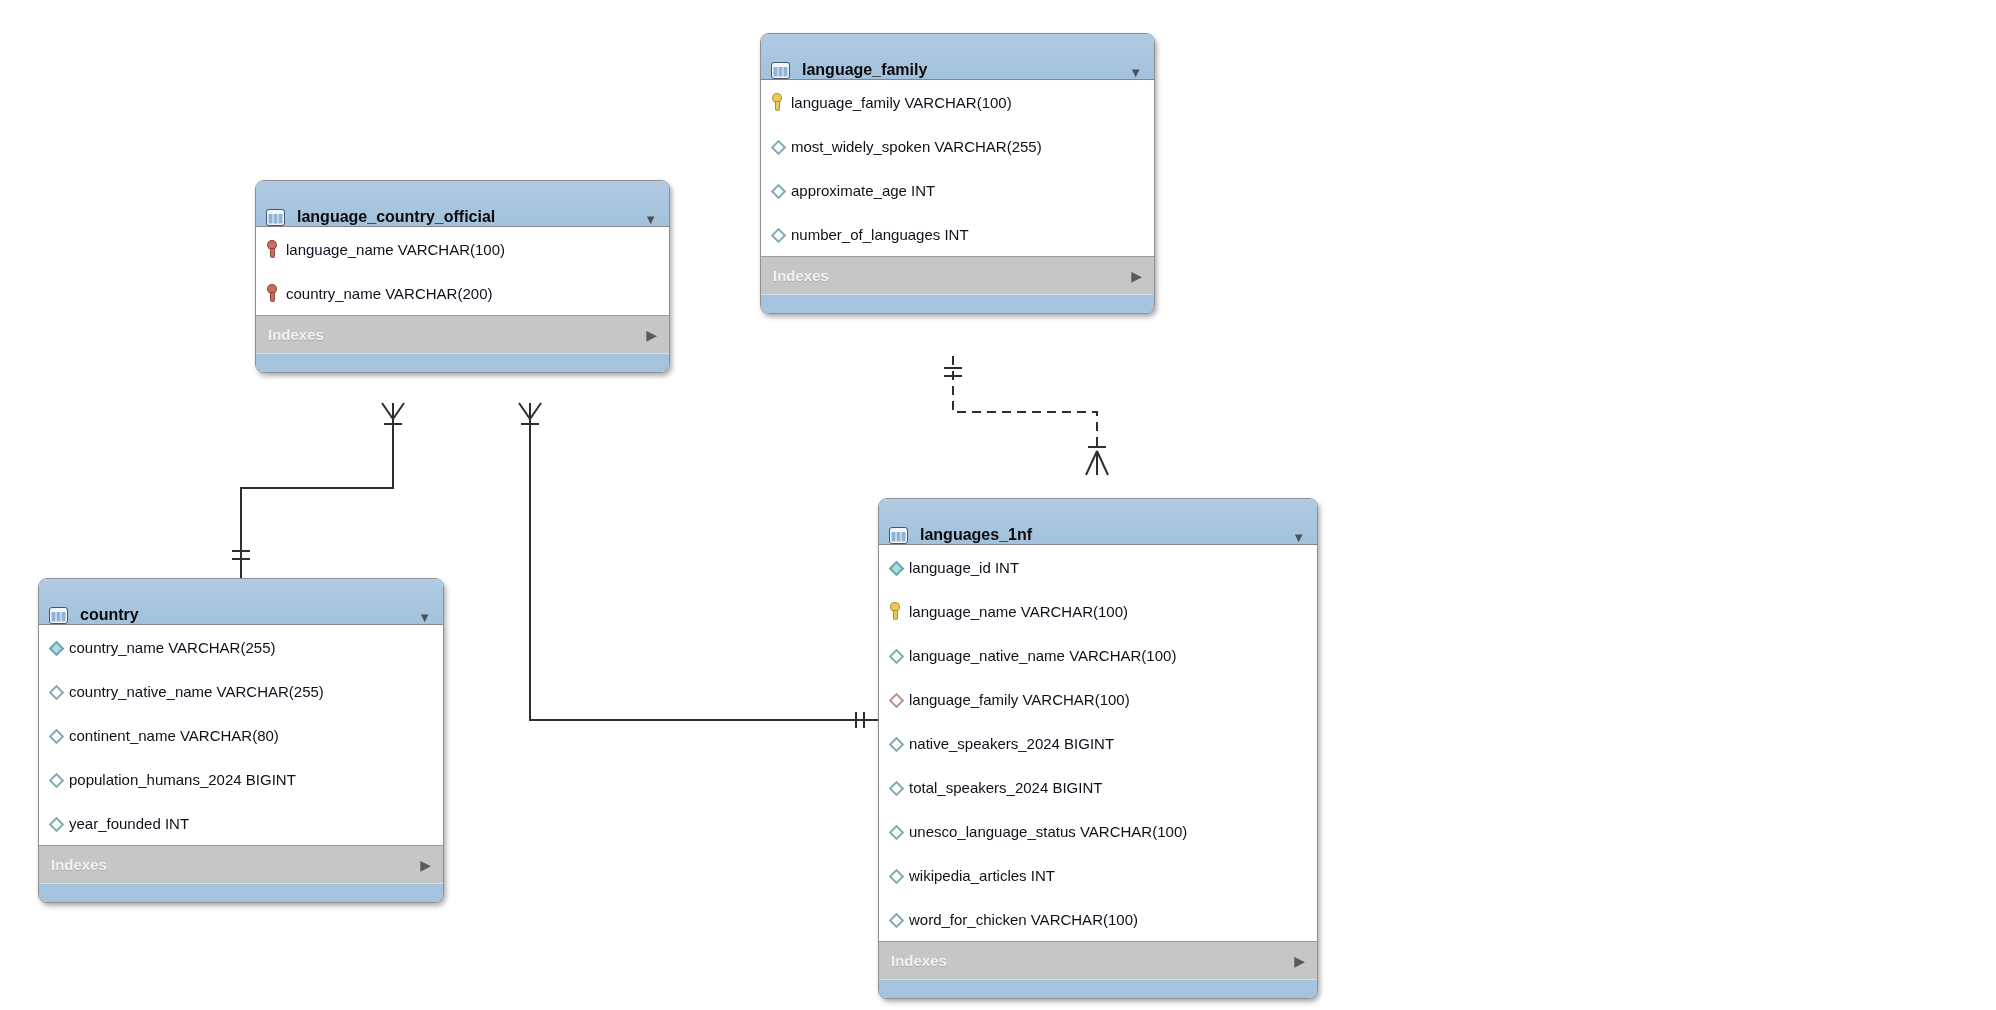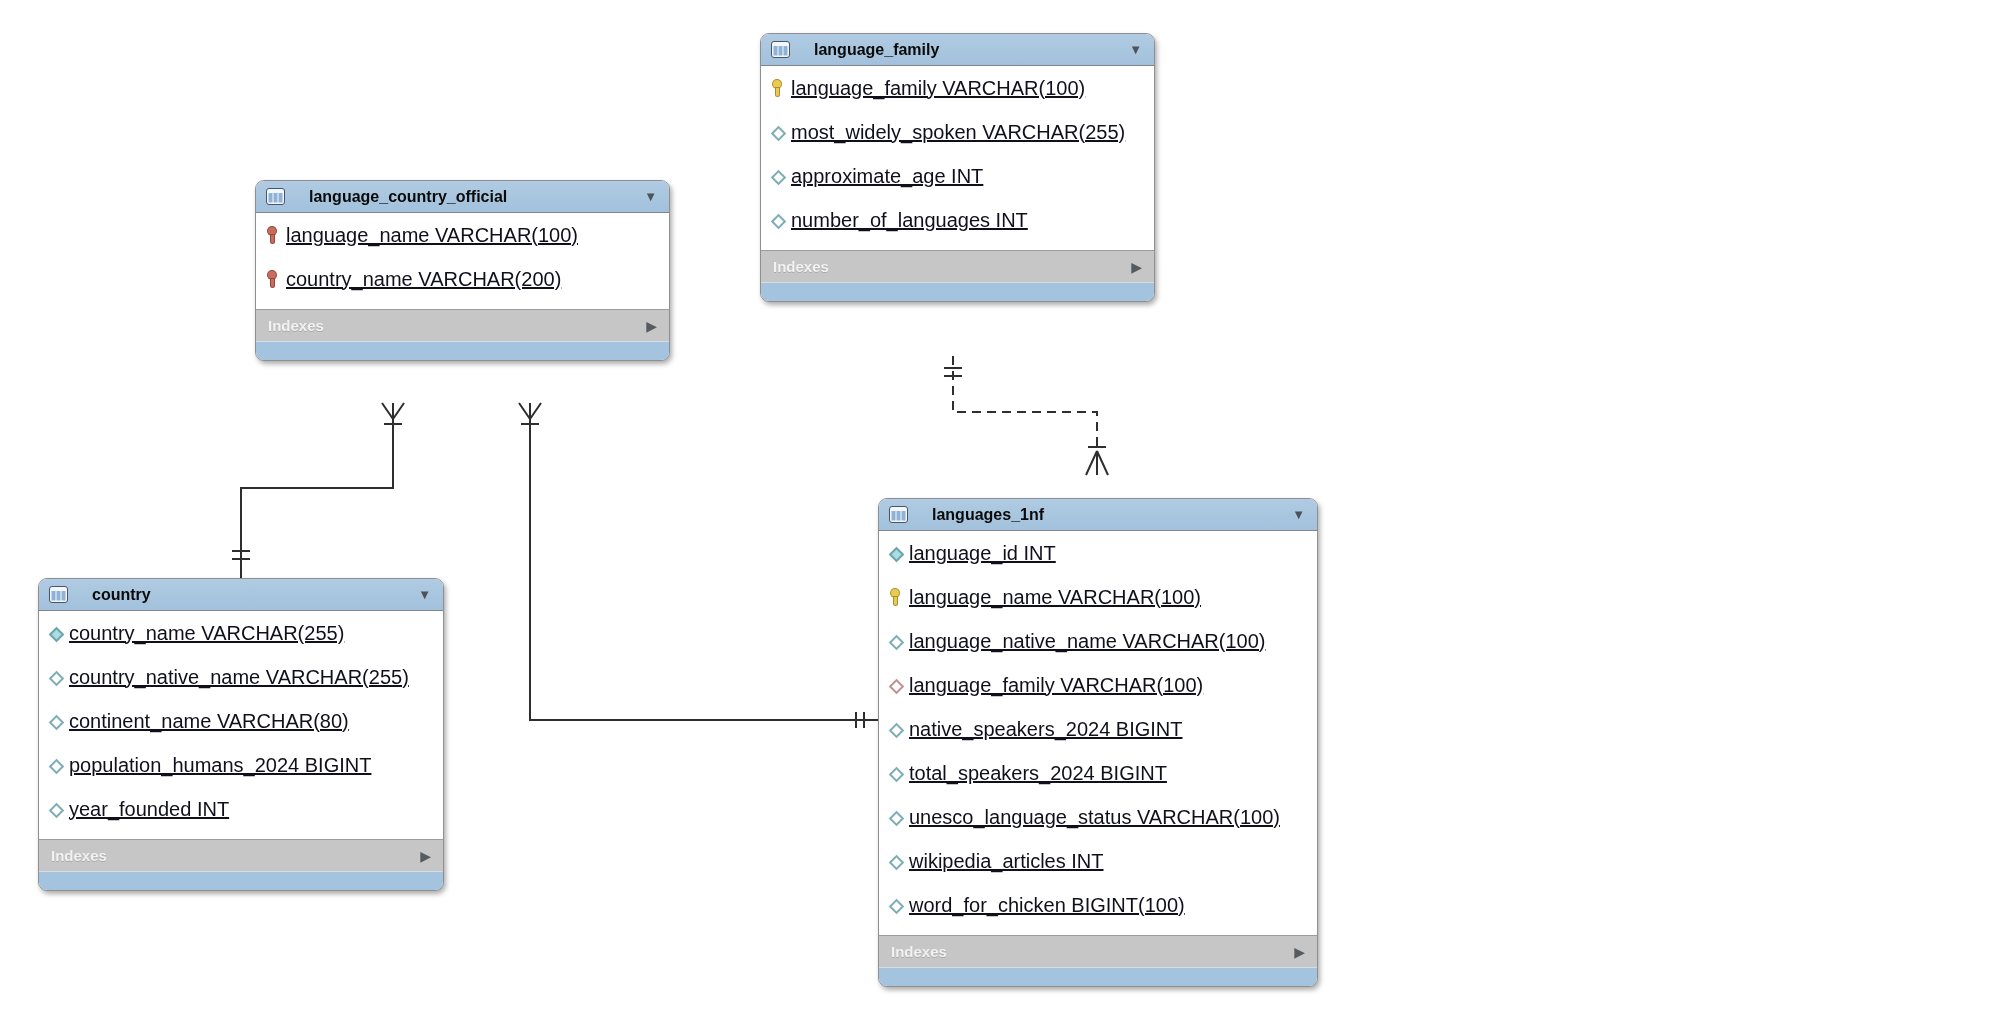--- a/index.html
+++ b/index.html
@@ -15,47 +15,47 @@
     position:absolute;z-index:1;background:#fff;
     border:1px solid #8f8f8f;border-radius:9px;
     box-shadow:2px 3px 5px rgba(40,40,40,.38);
   }
   .t-lco{left:255px;top:180px;width:413px;}
   .t-lf{left:760px;top:33px;width:393px;}
   .t-country{left:38px;top:578px;width:404px;}
   .t-l1{left:878px;top:498px;width:438px;}
 
   .hd{
-    display:flex;align-items:center;height:32px;box-sizing:border-box;
+    display:flex;align-items:flex-end;height:46px;box-sizing:border-box;
     background:linear-gradient(#b0cbe3,#a2c1dc);
     border-bottom:1px solid #84868b;border-radius:8px 8px 0 0;
-    padding:0 12px 0 10px;gap:24px;
+    padding:0 12px 0 10px;gap:12px;
   }
   .ttl{font-size:16px;font-weight:bold;color:#0a0a0a;white-space:nowrap;}
   .caret{margin-left:auto;color:#4c5258;font-size:13px;line-height:1;}
   .tico{flex:none;width:19px;height:17px;display:block;}
 
   .bd{background:#fff;}
   .row{display:flex;align-items:center;height:44px;padding-left:9px;}
-  .ct{font-size:20px;color:#10101c;white-space:nowrap;text-decoration:underline;}
+  .ct{font-size:15px;color:#10101c;white-space:nowrap;}
 
   .ic{position:relative;width:17px;height:17px;flex:none;margin-right:4px;}
   
   .ic.k::before{content:"";position:absolute;left:3px;top:0;width:8px;height:8px;border-radius:50%;}
   .ic.k::after{content:"";position:absolute;left:6px;top:8px;width:3px;height:8px;border-radius:0 0 2px 2px;}
   .ic.k-yellow::before,.ic.k-yellow::after{background:#eaca52;box-shadow:0 0 0 1px #ad8d2a;}
   .ic.k-red::before,.ic.k-red::after{background:#c76c5e;box-shadow:0 0 0 1px #924739;}
   
   .ic.d::before{content:"";position:absolute;left:3px;top:4px;width:7px;height:7px;transform:rotate(45deg);background:#fff;border:2px solid #7dadb5;}
   .ic.d-filled::before{background:#a7dde3;border-color:#6fa3ab;}
   .ic.d-red::before{border-color:#bd9191;}
 
   .ix{
-    display:flex;align-items:center;height:32px;box-sizing:border-box;
-    background:#c6c6c6;border-top:1px solid #9c9c9c;padding:4px 12px;margin-top:8px;
+    display:flex;align-items:center;height:38px;box-sizing:border-box;
+    background:#c6c6c6;border-top:1px solid #9c9c9c;padding:4px 12px;
   }
   .ixl{font-size:15px;font-weight:bold;color:#f2f2f2;text-shadow:0 1px 0 #aaa;}
   .expand{margin-left:auto;color:#565b60;font-size:14px;line-height:1;}
   .ft{height:18px;background:#a4c3de;border-top:1px solid #d5dee6;border-radius:0 0 8px 8px;}
 </style>
 </head>
 <body>
 
 <div class="canvas">
 
@@ -226,21 +226,21 @@
       <div class="row">
         <span class="ic d"></span>
         <span class="ct">unesco_language_status VARCHAR(100)</span>
       </div>
       <div class="row">
         <span class="ic d"></span>
         <span class="ct">wikipedia_articles INT</span>
       </div>
       <div class="row">
         <span class="ic d"></span>
-        <span class="ct">word_for_chicken BIGINT(100)</span>
+        <span class="ct">word_for_chicken VARCHAR(100)</span>
       </div>
     </div>
     <div class="ix">
       <span class="ixl">Indexes</span>
       <span class="expand">▶</span>
     </div>
     <div class="ft"></div>
   </div>
 
 </div>

